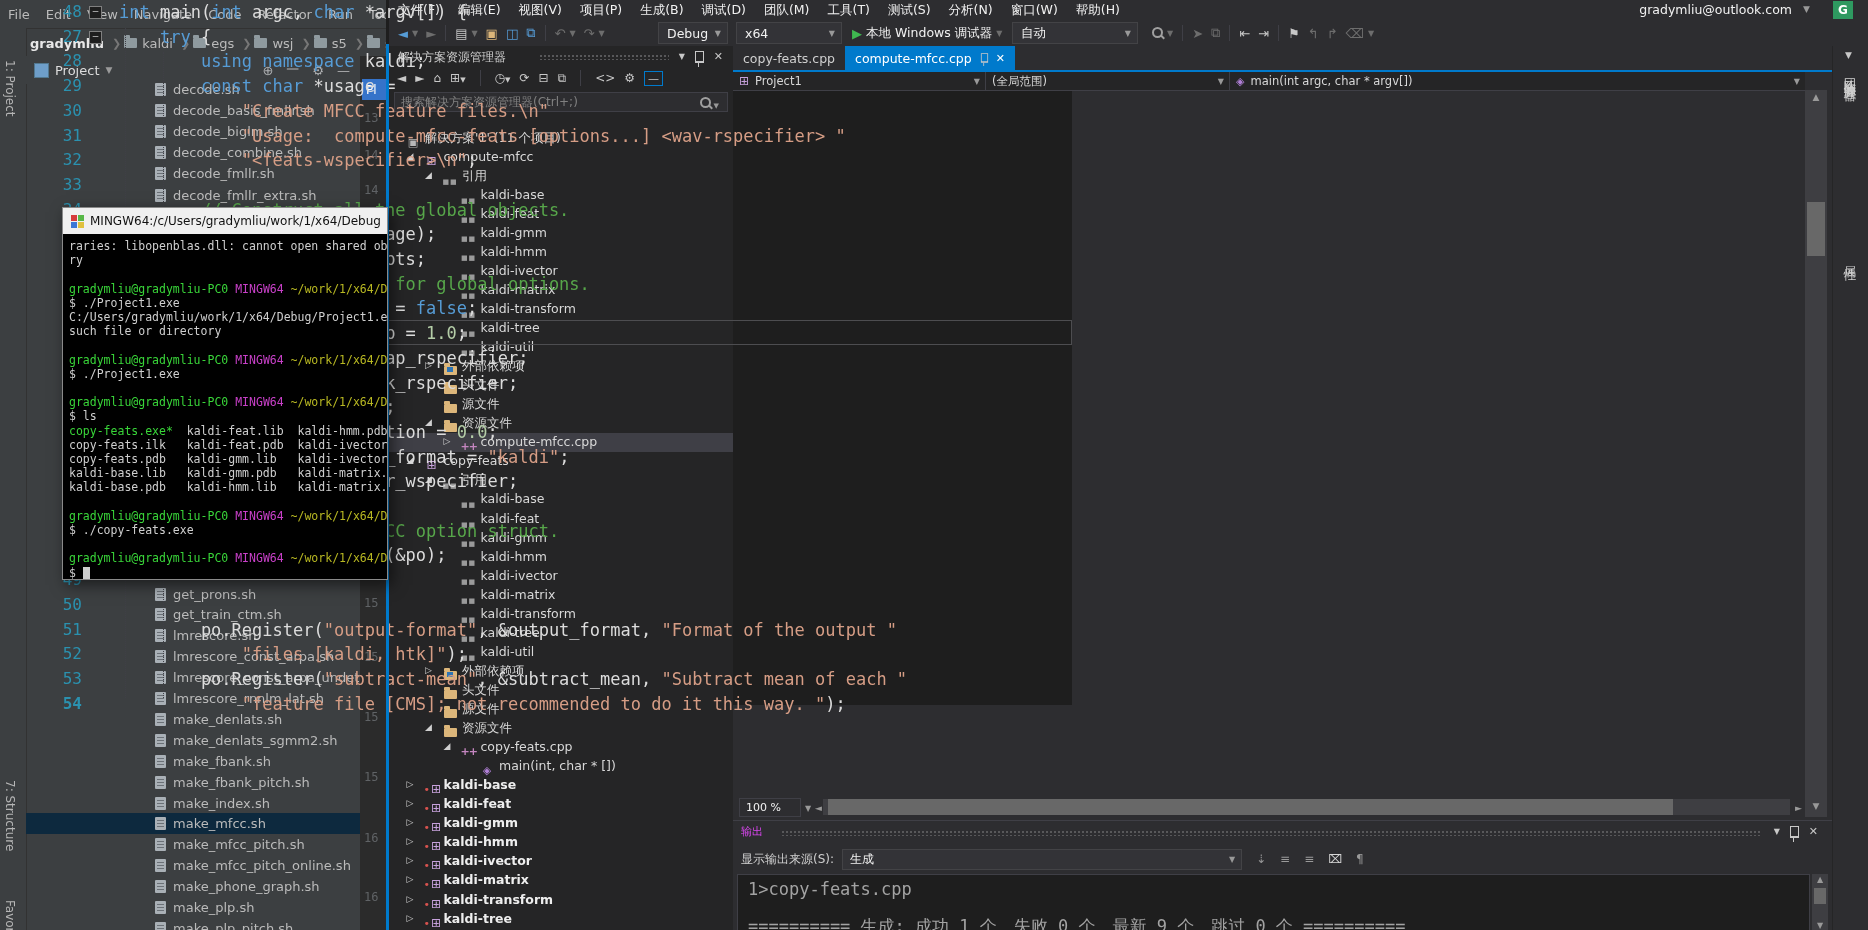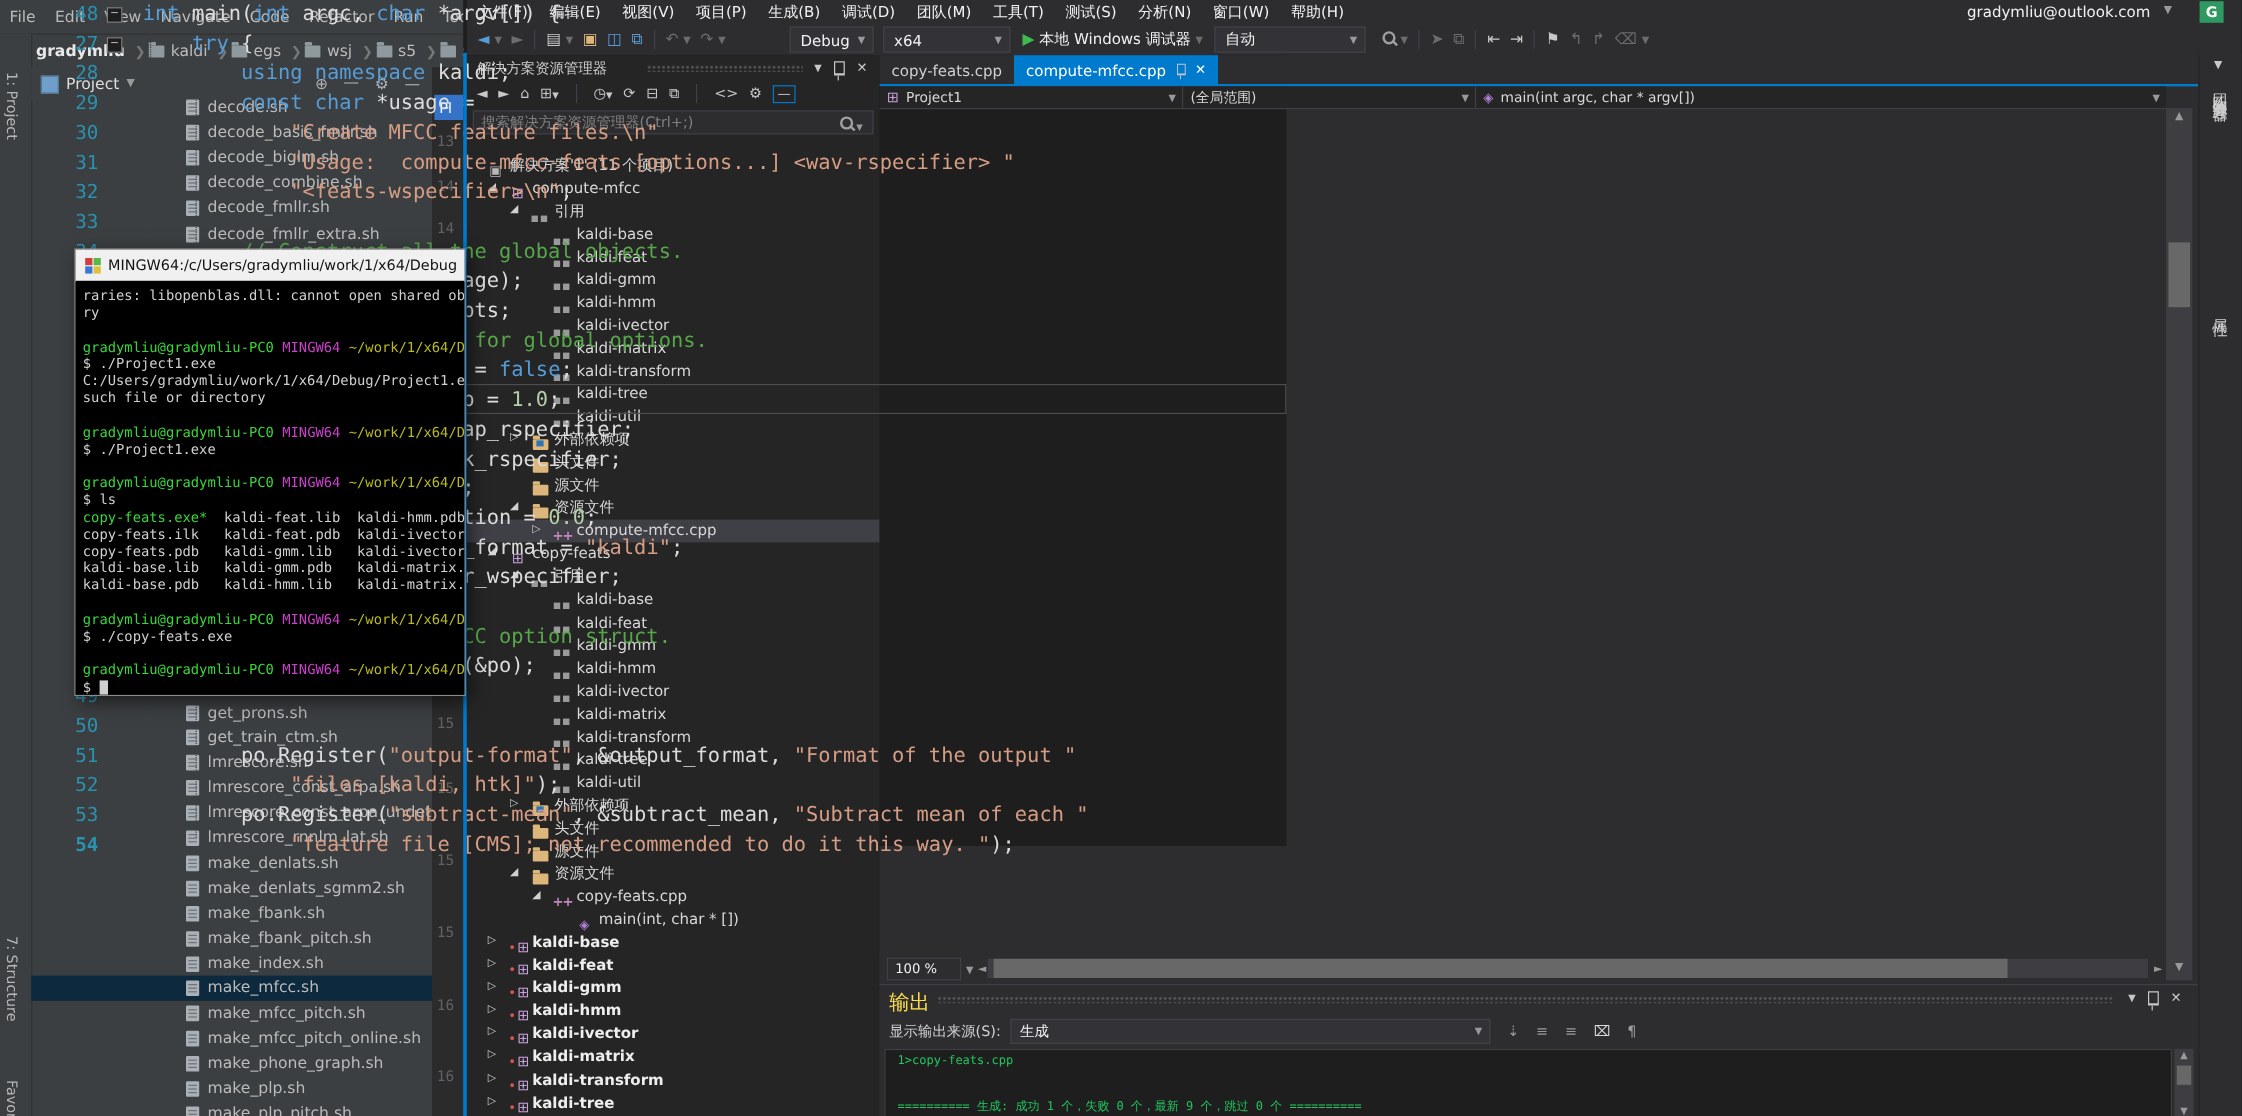--- a/index.html
+++ b/index.html
@@ -123,30 +123,30 @@
            font-size:11px;color:#f1f1f1;display:flex;align-items:center;padding-left:6px;box-sizing:border-box;}
   #zoomarr{position:absolute;left:72px;top:9px;font-size:8px;color:#999;}
   #htrack{position:absolute;left:90px;top:4px;width:967px;height:16px;background:#3e3e42;}
   #hthumb{position:absolute;left:5px;top:0;width:845px;height:16px;background:#686868;}
   .harr{position:absolute;top:8px;font-size:9px;color:#999;}
   #vscroll-dn{left:1805px;top:795px;width:22px;height:22px;background:#3e3e42;color:#999;font-size:9px;
               display:flex;align-items:center;justify-content:center;}
 
   
   #outpanel{left:733px;top:820px;width:1099px;height:110px;background:#2d2d30;border-top:1px solid #3f3f46;}
-  #out-title{position:absolute;left:8px;top:3px;font-size:17px;color:#fde047;}
+  #out-title{position:absolute;left:8px;top:3px;font-size:11px;color:#d946ef;}
   #out-toolbar{position:absolute;left:8px;top:26px;height:24px;display:flex;align-items:center;}
   #out-srclabel{font-size:12px;color:#d0d0d0;}
   #out-combo{position:relative;width:400px;height:21px;background:#333337;border:1px solid #434346;margin-left:8px;
              display:flex;align-items:center;font-size:12px;color:#f1f1f1;padding-left:7px;box-sizing:border-box;}
   .ot-ic{font-size:12px;color:#9a9a9a;margin-left:14px;}
   .ot-ic.lit{color:#d8d8d8;}
   #out-content{position:absolute;left:4px;top:53px;width:1073px;height:57px;background:#1e1e1e;border:1px solid #3f3f46;
                overflow:hidden;box-sizing:border-box;}
-  .out-line{position:absolute;left:10px;font-family:"DejaVu Sans Mono",monospace;font-size:10px;color:#22c55e;white-space:pre;}
+  .out-line{position:absolute;left:10px;font-family:"DejaVu Sans Mono",monospace;font-size:17px;color:#a3a3a3;white-space:pre;}
   #out-vsb{position:absolute;left:1079px;top:53px;width:16px;height:57px;background:#3e3e42;color:#999;font-size:8px;}
   #out-vsb .sarr{position:absolute;left:0;width:16px;text-align:center;}
   #out-thumb{position:absolute;left:2px;top:14px;width:12px;height:16px;background:#686868;}
 
   
   #rstrip{left:1832px;top:46px;width:36px;height:884px;background:#2d2d30;border-left:1px solid #252526;}
   .rtab{position:absolute;left:8px;writing-mode:vertical-rl;font-size:12.5px;color:#d0d0d0;letter-spacing:2px;white-space:nowrap;}
   #rstrip-arr{position:absolute;left:12px;top:4px;color:#c8c8c8;font-size:9px;}
 </style>
 </head>

